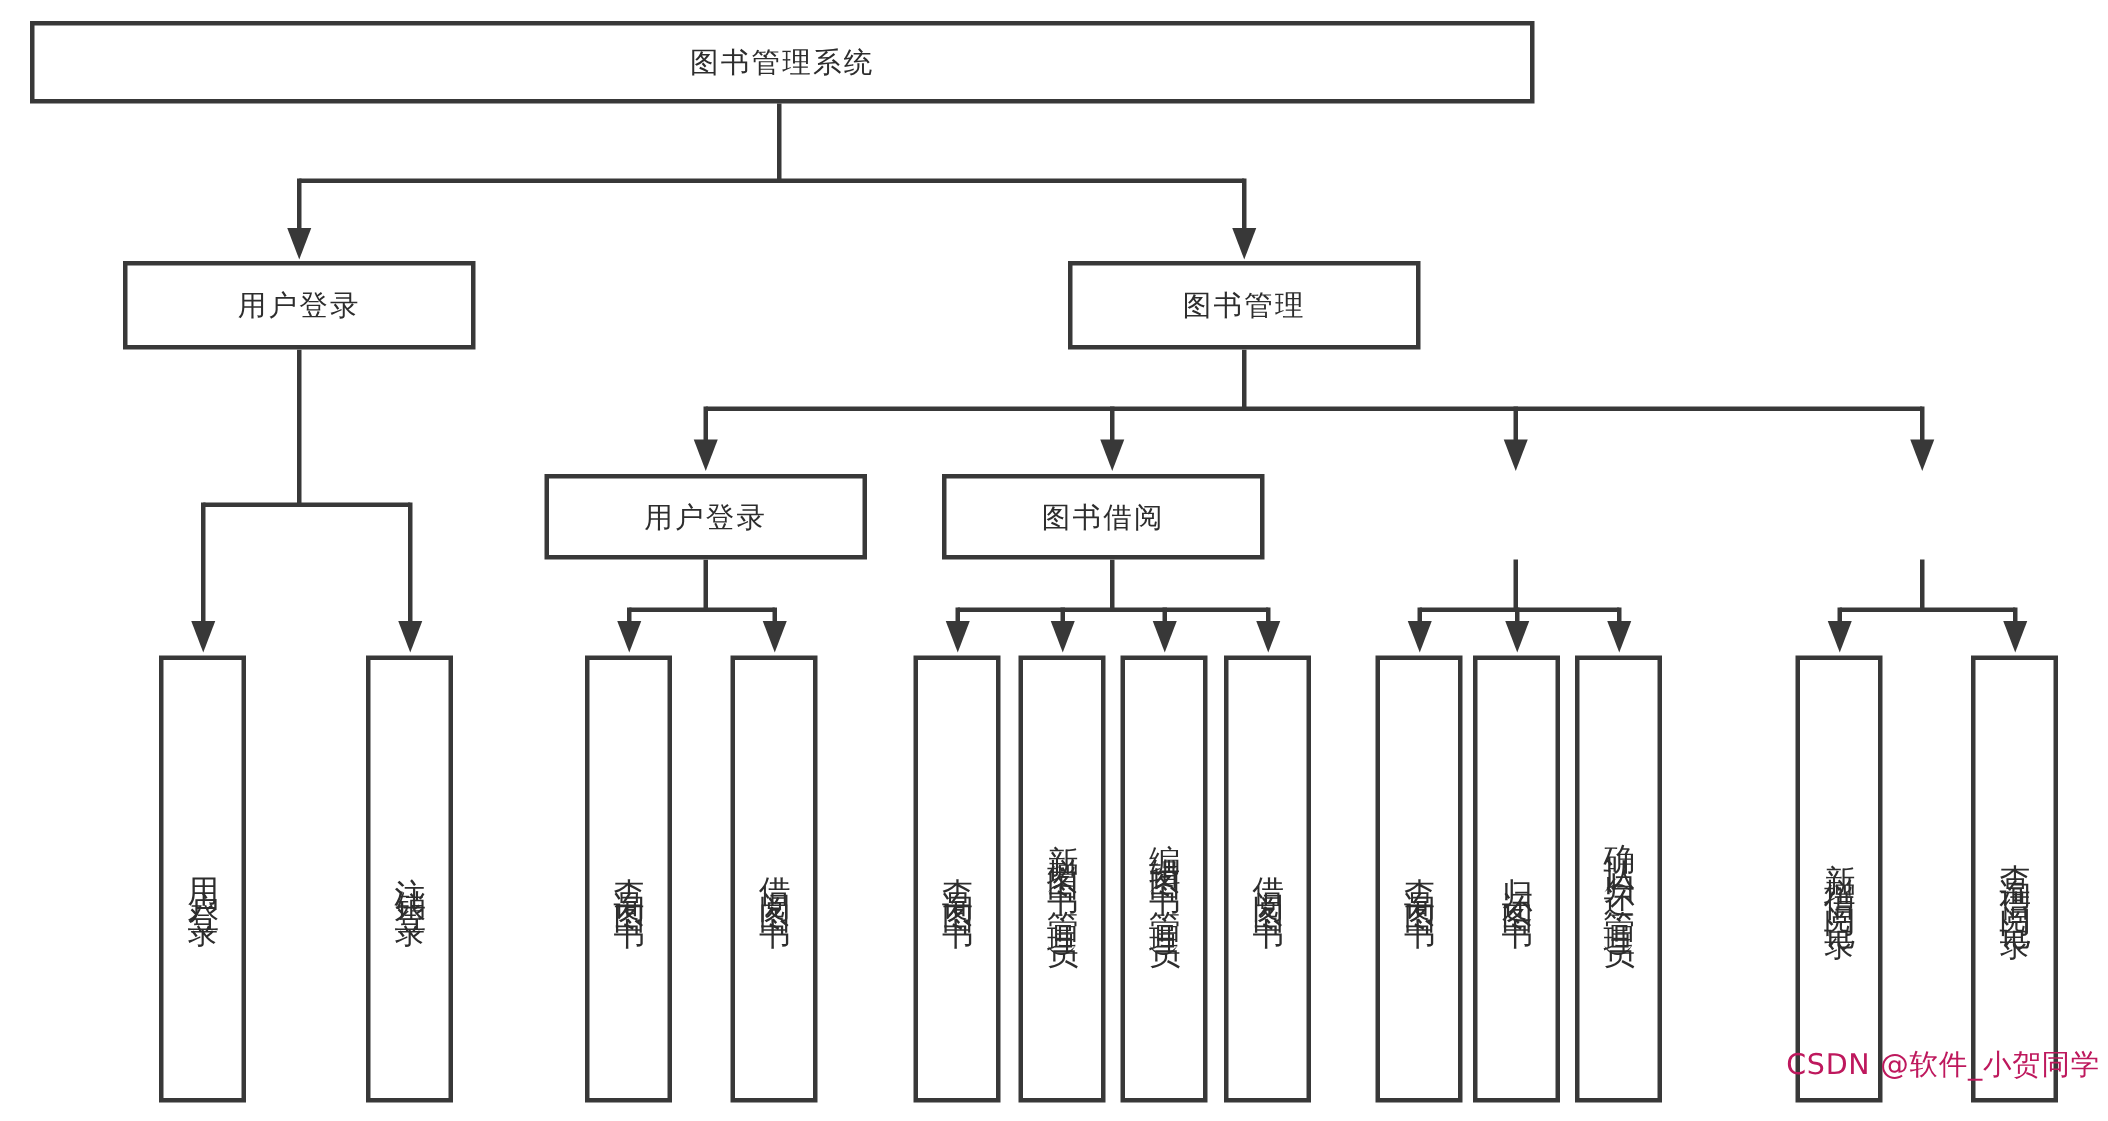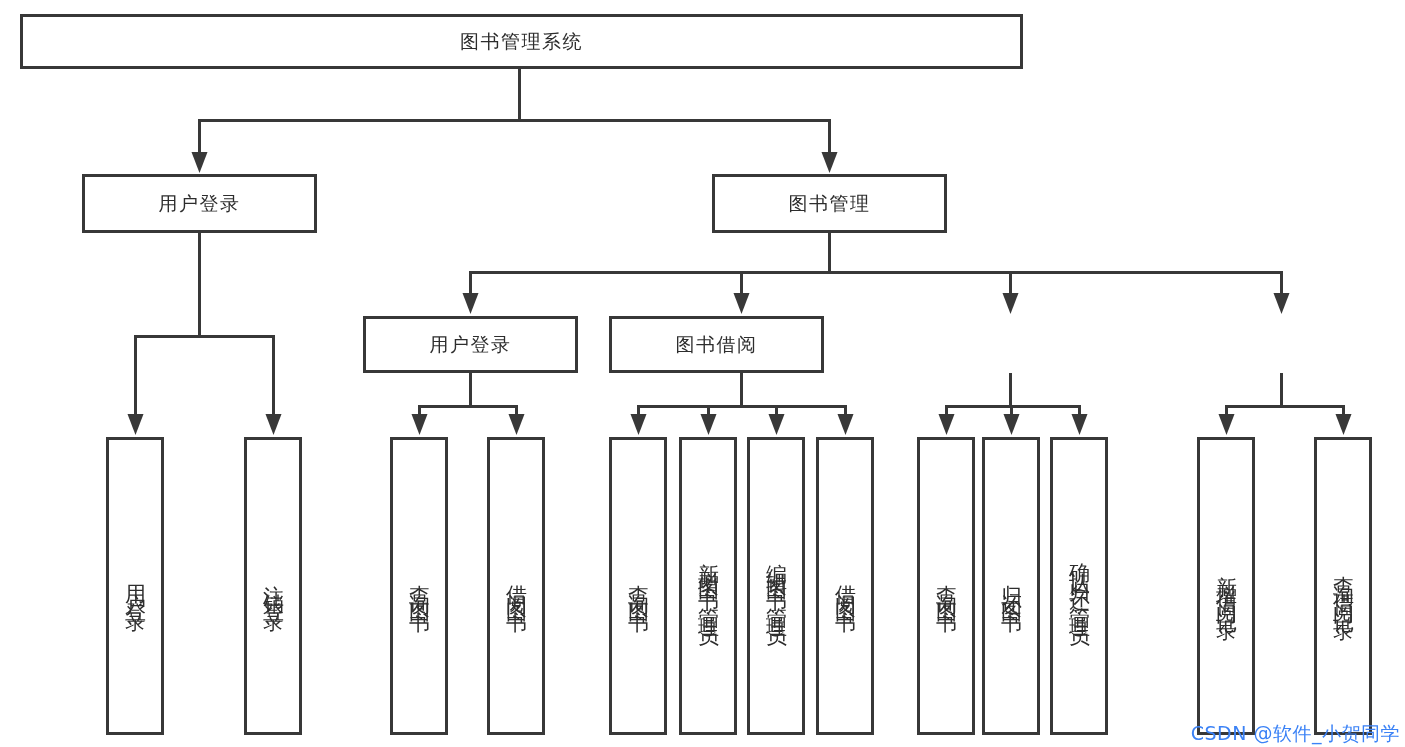--- a/index.html
+++ b/index.html
@@ -23,22 +23,22 @@
   .leaf { top: 437px; width: 58px; height: 298px; }
   .leaf .v {
     writing-mode: vertical-rl;
     text-orientation: mixed;
     font-size: 21px;
     letter-spacing: 9px;
     line-height: 1;
     white-space: nowrap;
   }
   .watermark {
-    position: absolute; right: 5px; bottom: 0;
-    font-size: 19px; color: #3b82f6; letter-spacing: 0.5px;
+    position: absolute; right: 5px; bottom: 24px;
+    font-size: 19px; color: #be185d; letter-spacing: 0.5px;
     z-index: 5; white-space: nowrap;
   }
 </style>
 </head>
 <body>
 
 <div class="stage">
 
   <svg class="wires" width="1405" height="747" viewBox="0 0 1405 747" fill="none" stroke="#383838" stroke-width="3">
 
@@ -116,21 +116,21 @@
   <div class="box" style="left:82px;top:174px;width:235px;height:59px">
     <span class="h">用户登录</span>
   </div>
   <div class="box" style="left:712px;top:174px;width:235px;height:59px">
     <span class="h">图书管理</span>
   </div>
 
   <div class="box" style="left:363px;top:316px;width:215px;height:57px">
     <span class="h">用户登录</span>
   </div>
-  <div class="box" style="left:609px;top:316px;width:215px;height:57px">
+  <div class="box" style="left:628px;top:316px;width:215px;height:57px">
     <span class="h">图书借阅</span>
   </div>
 
   <div class="box leaf" style="left:106px">
     <span class="v">用户登录</span>
   </div>
   <div class="box leaf" style="left:244px">
     <span class="v">注销登录</span>
   </div>
 

